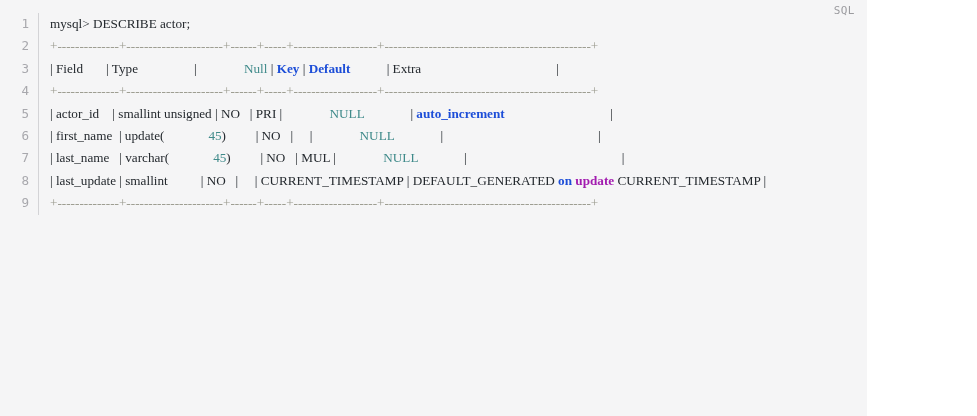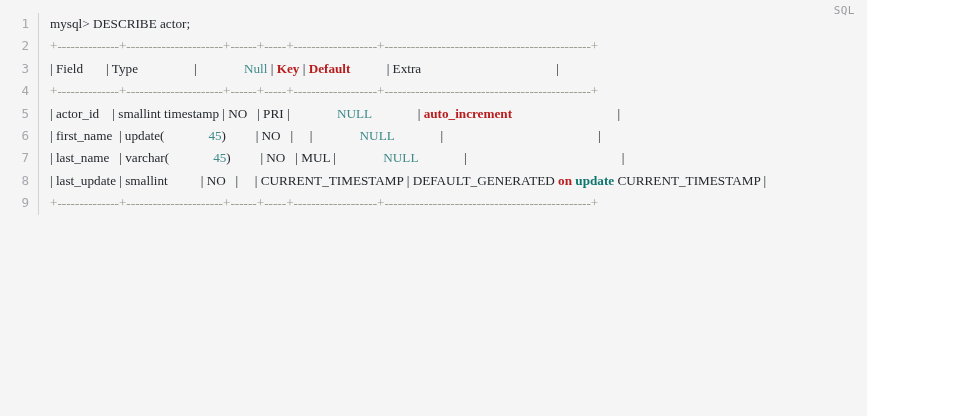--- a/index.html
+++ b/index.html
@@ -63,35 +63,35 @@
     overflow-wrap: anywhere;
     box-sizing: border-box;
     min-width: 0;
     text-indent: -11px;
     padding-left: 22px;
     font-family: Liberation Serif, serif;
   }
   .tok-plain   { color: #24292e; }
   .tok-rule    { color: #9a9a8e; }
   .tok-teal    { color: #3f8a8a; margin-left: 44px; }
-  .tok-bold    { color: #b91c1c; font-weight: bold; }
-  .tok-keyword { color: #0f766e; font-weight: bold; }
+  .tok-bold    { color: #1d4ed8; font-weight: bold; }
+  .tok-keyword { color: #a21caf; font-weight: bold; }
 </style>
 </head>
 <body>
 
 <div id="code-block">
 
   <div id="lang-label">SQL</div>
 
   <div id="code-area">
       <div class="code-line"><div class="gutter">1</div><div class="gutter-rule"></div><div class="line-content"><span class="tok-plain">mysql&gt; DESCRIBE actor;</span></div></div>
       <div class="code-line"><div class="gutter">2</div><div class="gutter-rule"></div><div class="line-content"><span class="tok-rule">+--------------+----------------------+------+-----+-------------------+-----------------------------------------------+</span></div></div>
       <div class="code-line"><div class="gutter">3</div><div class="gutter-rule"></div><div class="line-content"><span class="tok-plain">| Field       | Type                 | </span><span class="tok-teal">Null</span><span class="tok-plain"> | </span><span class="tok-bold">Key</span><span class="tok-plain"> | </span><span class="tok-bold">Default</span><span class="tok-plain">           | Extra                                         |</span></div></div>
       <div class="code-line"><div class="gutter">4</div><div class="gutter-rule"></div><div class="line-content"><span class="tok-rule">+--------------+----------------------+------+-----+-------------------+-----------------------------------------------+</span></div></div>
-      <div class="code-line"><div class="gutter">5</div><div class="gutter-rule"></div><div class="line-content"><span class="tok-plain">| actor_id    | smallint timestamp | NO   | PRI | </span><span class="tok-teal">NULL</span><span class="tok-plain">              | </span><span class="tok-bold">auto_increment</span><span class="tok-plain">                                |</span></div></div>
+      <div class="code-line"><div class="gutter">5</div><div class="gutter-rule"></div><div class="line-content"><span class="tok-plain">| actor_id    | smallint unsigned | NO   | PRI | </span><span class="tok-teal">NULL</span><span class="tok-plain">              | </span><span class="tok-bold">auto_increment</span><span class="tok-plain">                                |</span></div></div>
       <div class="code-line"><div class="gutter">6</div><div class="gutter-rule"></div><div class="line-content"><span class="tok-plain">| first_name  | update(</span><span class="tok-teal">45</span><span class="tok-plain">)         | NO   |     | </span><span class="tok-teal">NULL</span><span class="tok-plain">              |                                               |</span></div></div>
       <div class="code-line"><div class="gutter">7</div><div class="gutter-rule"></div><div class="line-content"><span class="tok-plain">| last_name   | varchar(</span><span class="tok-teal">45</span><span class="tok-plain">)         | NO   | MUL | </span><span class="tok-teal">NULL</span><span class="tok-plain">              |                                               |</span></div></div>
       <div class="code-line"><div class="gutter">8</div><div class="gutter-rule"></div><div class="line-content"><span class="tok-plain">| last_update | smallint          | NO   |     | CURRENT_TIMESTAMP | DEFAULT_GENERATED </span><span class="tok-bold">on</span><span class="tok-plain"> </span><span class="tok-keyword">update</span><span class="tok-plain"> CURRENT_TIMESTAMP |</span></div></div>
       <div class="code-line"><div class="gutter">9</div><div class="gutter-rule"></div><div class="line-content"><span class="tok-rule">+--------------+----------------------+------+-----+-------------------+-----------------------------------------------+</span></div></div>
     </div>
 
 </div>
 
 </body></html>

